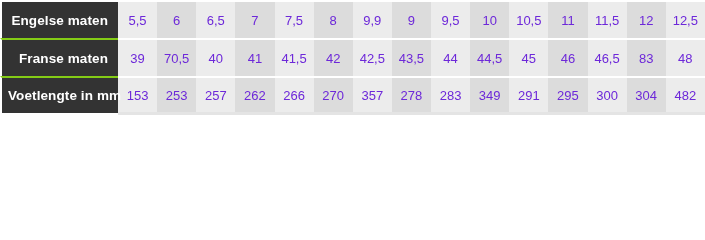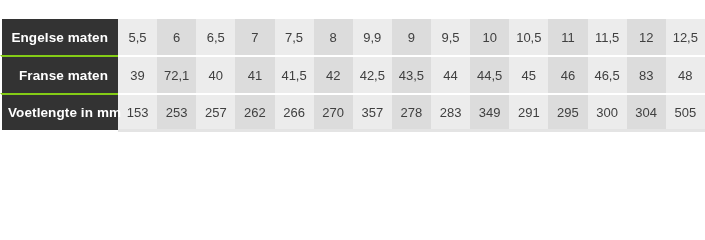--- a/index.html
+++ b/index.html
@@ -11,21 +11,20 @@
     font-family: "Liberation Sans", sans-serif;
   }
 
   .size-chart {
     width: 705px;
     height: 121px;
     box-sizing: border-box;
     background: #ffffff;
     position: relative;
     overflow: hidden;
-    margin-top: 17px;
   }
 
   .chart-table {
     width: 705px;
     border-collapse: separate;
     border-spacing: 0;
     table-layout: fixed;
   }
 
   .chart-row {
@@ -58,21 +57,21 @@
   .chart-row.row-last .label-cell {
     border-bottom: 2px solid #ffffff;
   }
 
   
   .value-cell {
     width: 39.13px;
     text-align: center;
     vertical-align: middle;
     font-size: 13px;
-    color: #404040;
+    color: #6d28d9;
     box-sizing: border-box;
     border-top: 2px solid #ffffff;
     background: #ececec;
     font-stretch: condensed;
   }
   .value-cell.alt {
     background: #dcdcdc;
   }
   .chart-row.row-last .value-cell {
     border-bottom: 3px solid #e4e4e4;
@@ -137,21 +136,21 @@
             <span class="cell-text">12,5</span>
           </td>
         <td class="value-cell alt"></td>
       </tr>
       <tr class="chart-row">
         <th class="label-cell">Franse maten</th>
         <td class="value-cell">
             <span class="cell-text">39</span>
           </td>
         <td class="value-cell alt">
-            <span class="cell-text">72,1</span>
+            <span class="cell-text">70,5</span>
           </td>
         <td class="value-cell">
             <span class="cell-text">40</span>
           </td>
         <td class="value-cell alt">
             <span class="cell-text">41</span>
           </td>
         <td class="value-cell">
             <span class="cell-text">41,5</span>
           </td>
@@ -225,19 +224,19 @@
         <td class="value-cell alt">
             <span class="cell-text">295</span>
           </td>
         <td class="value-cell">
             <span class="cell-text">300</span>
           </td>
         <td class="value-cell alt">
             <span class="cell-text">304</span>
           </td>
         <td class="value-cell">
-            <span class="cell-text">505</span>
+            <span class="cell-text">482</span>
           </td>
         <td class="value-cell alt"></td>
       </tr>
     </tbody>
   </table>
 </div>
 
 </body></html>

